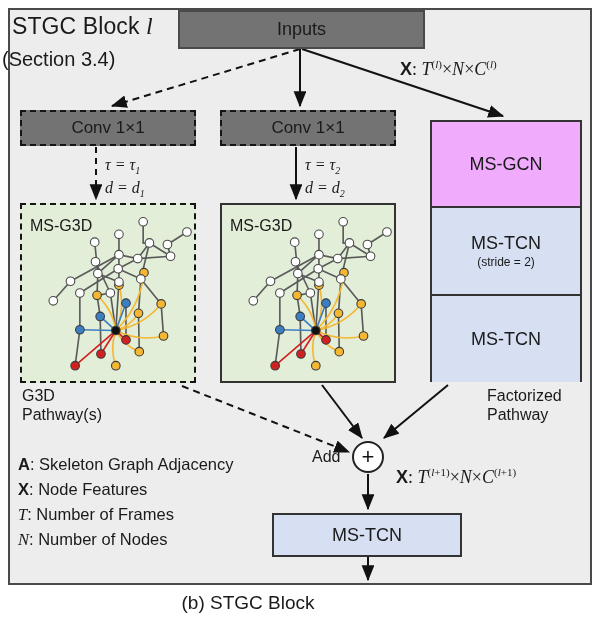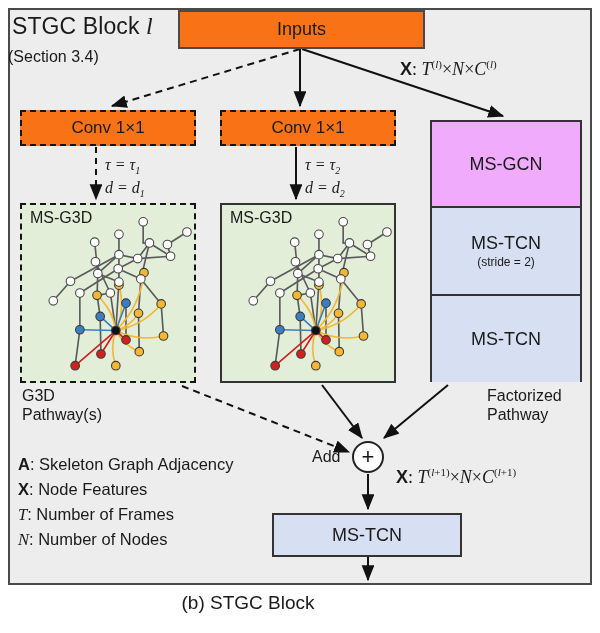--- a/index.html
+++ b/index.html
@@ -14,42 +14,42 @@
     position:absolute;left:8px;top:8px;width:584px;height:577px;
     background:#ededed;border:2px solid #4a4a4a;box-sizing:border-box;
   }
 
   .abs{position:absolute;box-sizing:border-box;}
 
   .title{
     left:12px;top:13px;font-size:23px;letter-spacing:.1px;white-space:nowrap;
   }
   .title .ital{font-family:"Liberation Serif","DejaVu Serif",serif;font-style:italic;font-size:24px;}
-  .subtitle{left:8px;top:48px;font-size:16px;white-space:nowrap;}
+  .subtitle{left:2px;top:48px;font-size:20px;white-space:nowrap;}
 
   .box{
-    background:#f97316;border:2px solid #4a4a4a;
+    background:#737373;border:2px solid #4a4a4a;
     display:flex;align-items:center;justify-content:center;text-align:center;
   }
   .box.dashed{border:2px dashed #151515;}
   .box-label{font-size:17px;line-height:1.15;}
 
   .inputs{left:178px;top:10px;width:247px;height:39px;}
   .inputs .box-label{font-size:18px;}
 
   .conv1{left:20px;top:110px;width:176px;height:36px;}
   .conv2{left:220px;top:110px;width:176px;height:36px;}
 
   .g3dbox{
     background:#e2eed8;border:2px solid #333;
   }
   .g3dbox.dashed{border:2px dashed #151515;}
   .g3d1{left:20px;top:203px;width:176px;height:180px;}
   .g3d2{left:220px;top:203px;width:176px;height:180px;}
-  .g3d-title{position:absolute;left:8px;top:4px;font-size:16px;color:#1a1a1a;}
+  .g3d-title{position:absolute;left:8px;top:12px;font-size:16px;color:#1a1a1a;}
 
   .stack{left:430px;top:120px;width:152px;height:262px;border:2px solid #333;}
   .stack-cell{
     position:absolute;left:0;width:100%;
     display:flex;flex-direction:column;align-items:center;justify-content:center;
     border-bottom:2px solid #333;box-sizing:border-box;
   }
   .cell-gcn{top:0;height:86px;background:#f0abfc;}
   .cell-tcn2{top:86px;height:88px;background:#d6e0f2;}
   .cell-tcn{top:174px;height:86px;background:#d6e0f2;border-bottom:none;}

